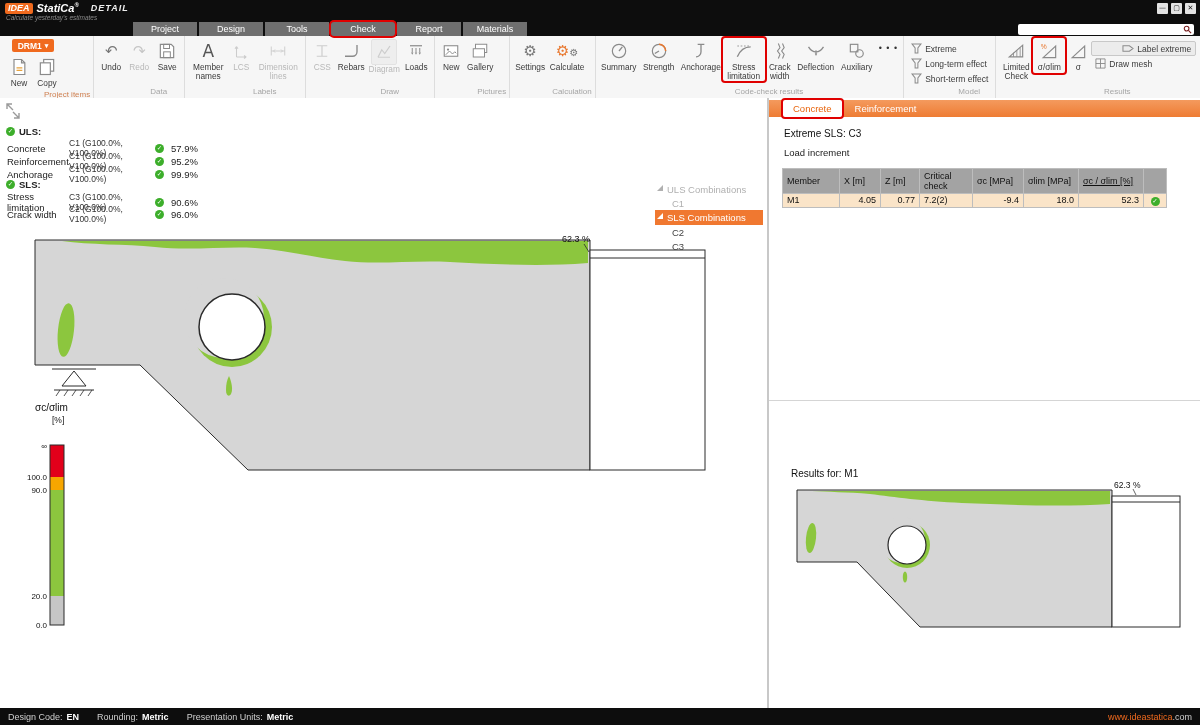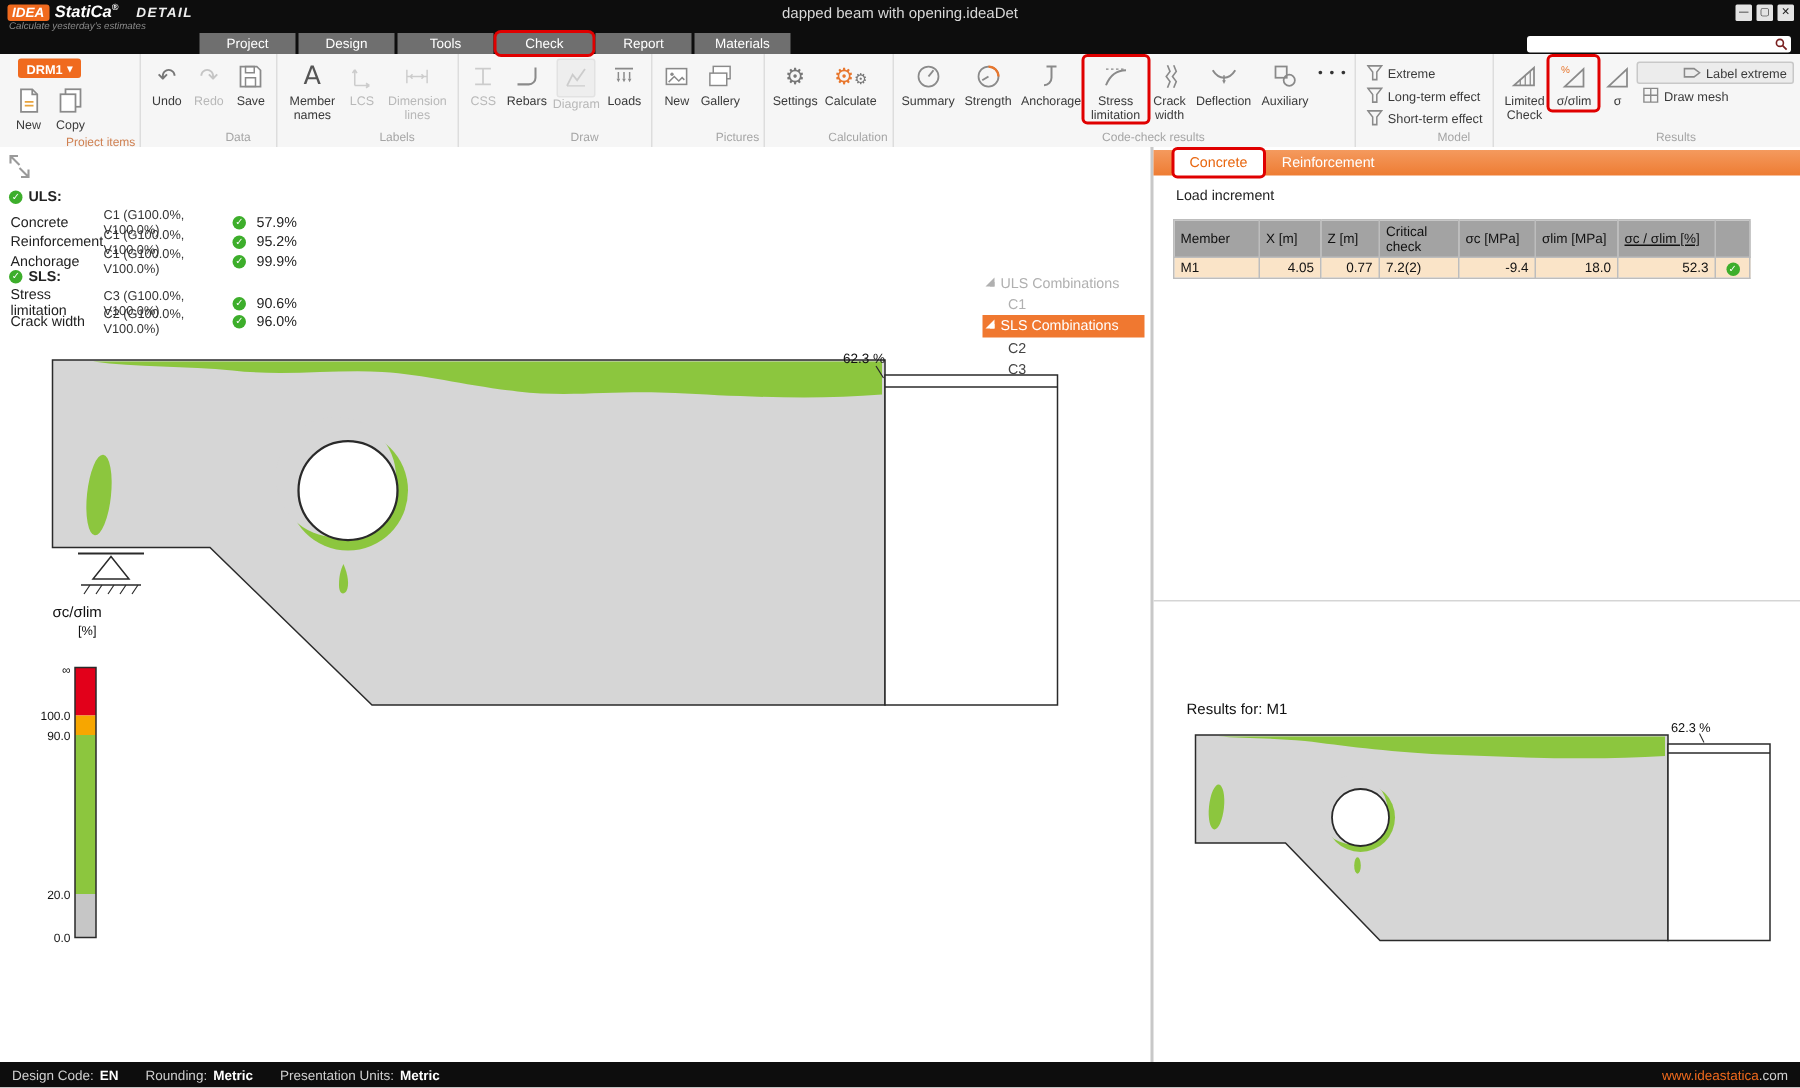--- a/index.html
+++ b/index.html
@@ -116,21 +116,20 @@
 </head>
 <body>
 
 <header class="titlebar">
   <div class="logo">
     <span class="logo-idea">IDEA</span>
     <span class="logo-statica"><span>StatiCa</span><span class="logo-reg">®</span></span>
     <span class="app-name">DETAIL</span>
   </div>
   <div class="tagline">Calculate yesterday's estimates</div>
-  <div class="doc-title">dapped beam with opening.ideaDet</div>
   <div class="win-controls">
     <span class="win-btn">—</span>
     <span class="win-btn">▢</span>
     <span class="win-btn">✕</span>
   </div>
 </header>
 
 <nav class="tabbar">
   <div class="tab">Project</div>
   <div class="tab">Design</div>
@@ -569,20 +568,21 @@
       </div>
     </div>
   </div>
 
   <div class="rpanel">
     <div class="rp-tabs">
       <div class="rp-tab active annot">Concrete</div>
       <div class="rp-tab">Reinforcement</div>
     </div>
 
+    <div class="rp-extreme">Extreme SLS: C3</div>
 
     <div class="rp-loadrow">
       <span class="lbl">Load increment</span>
     </div>
 
     <table class="rtable">
       <thead>
         <tr>
           <th style="width:48px;">Member</th>
           <th style="width:32px;">X [m]</th>

